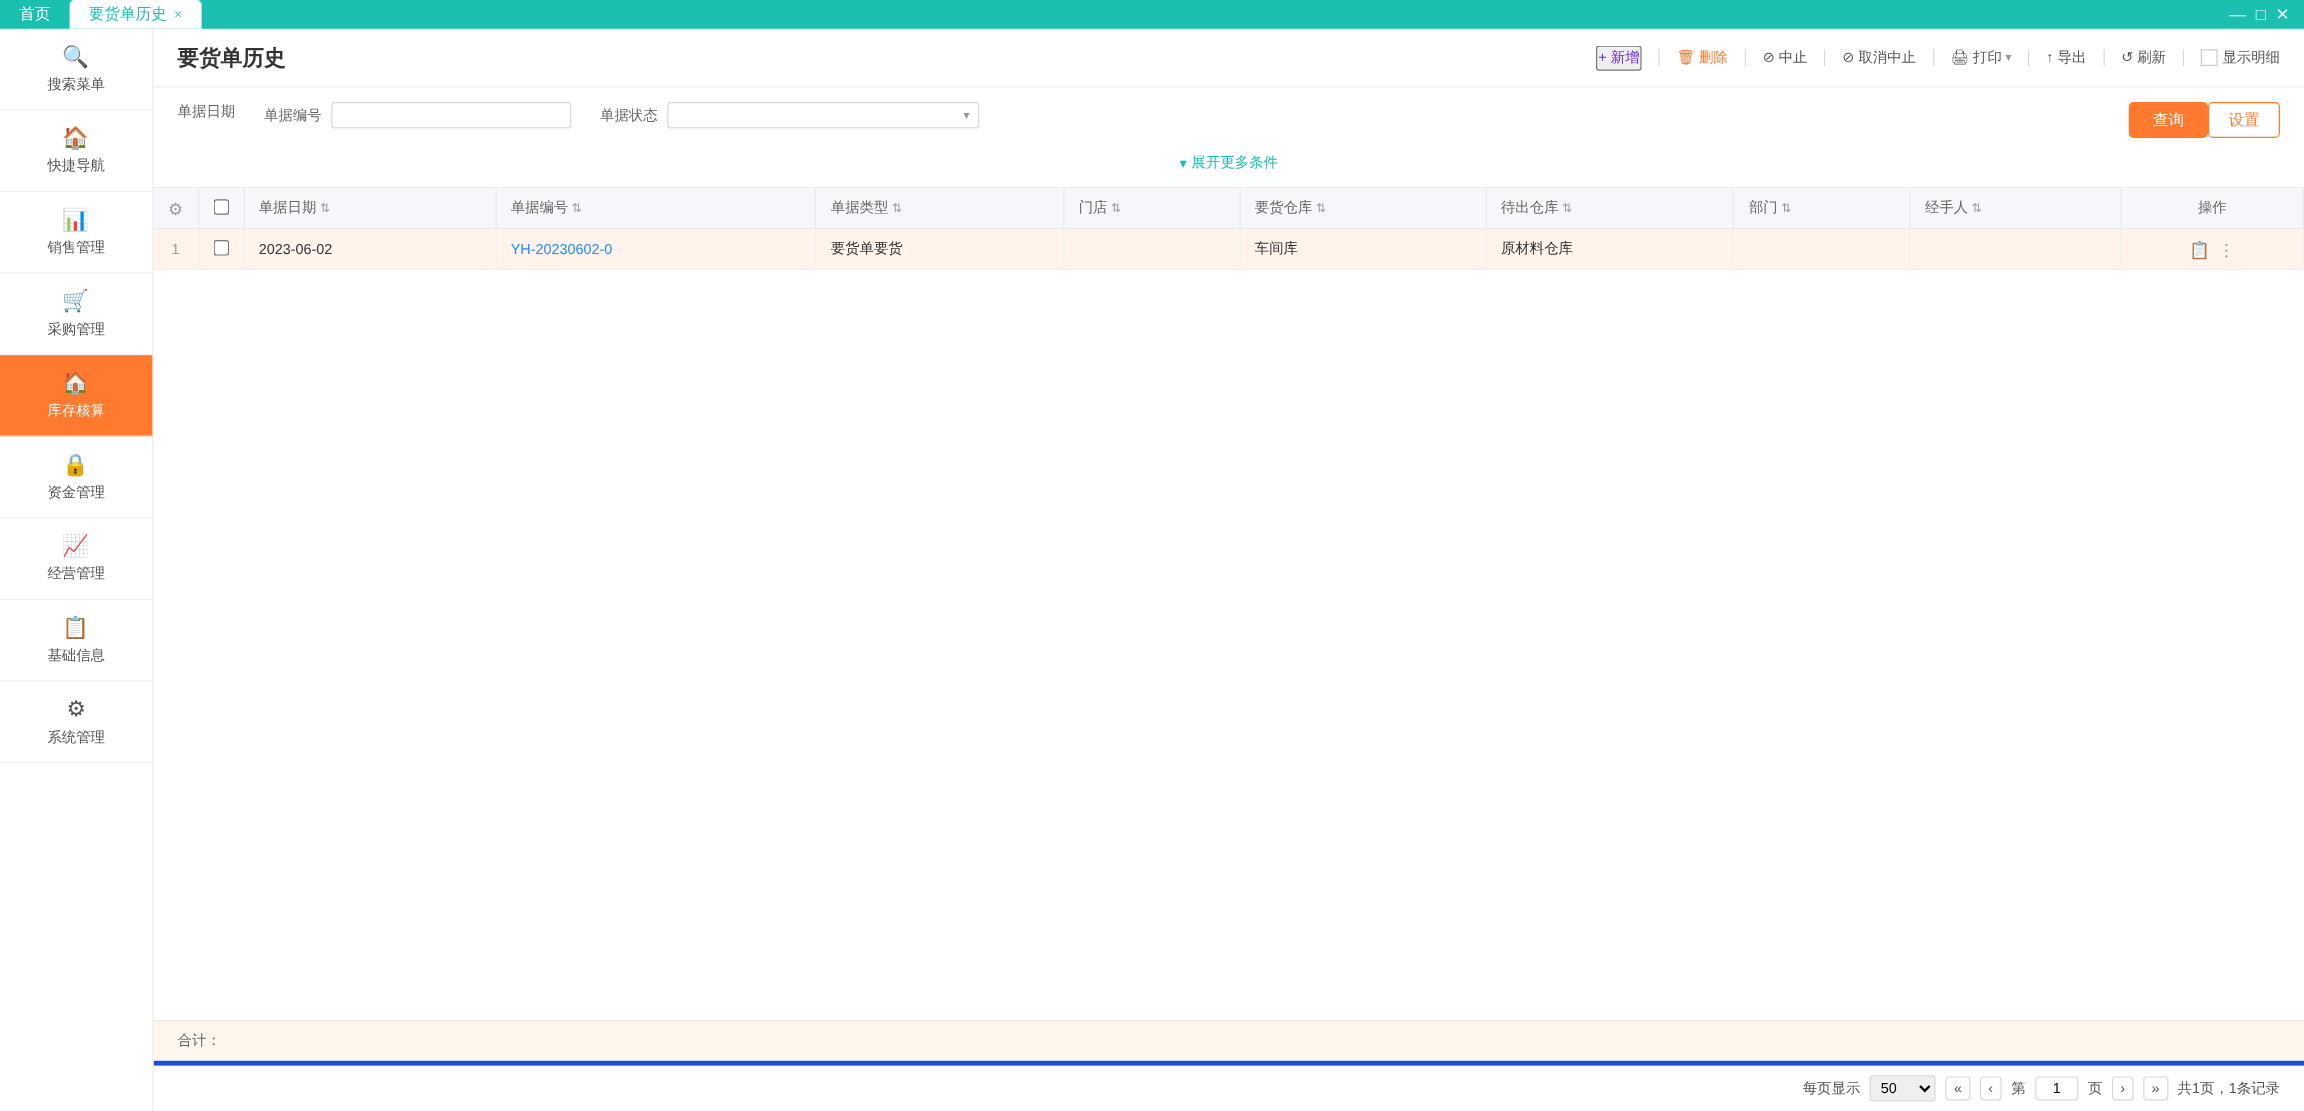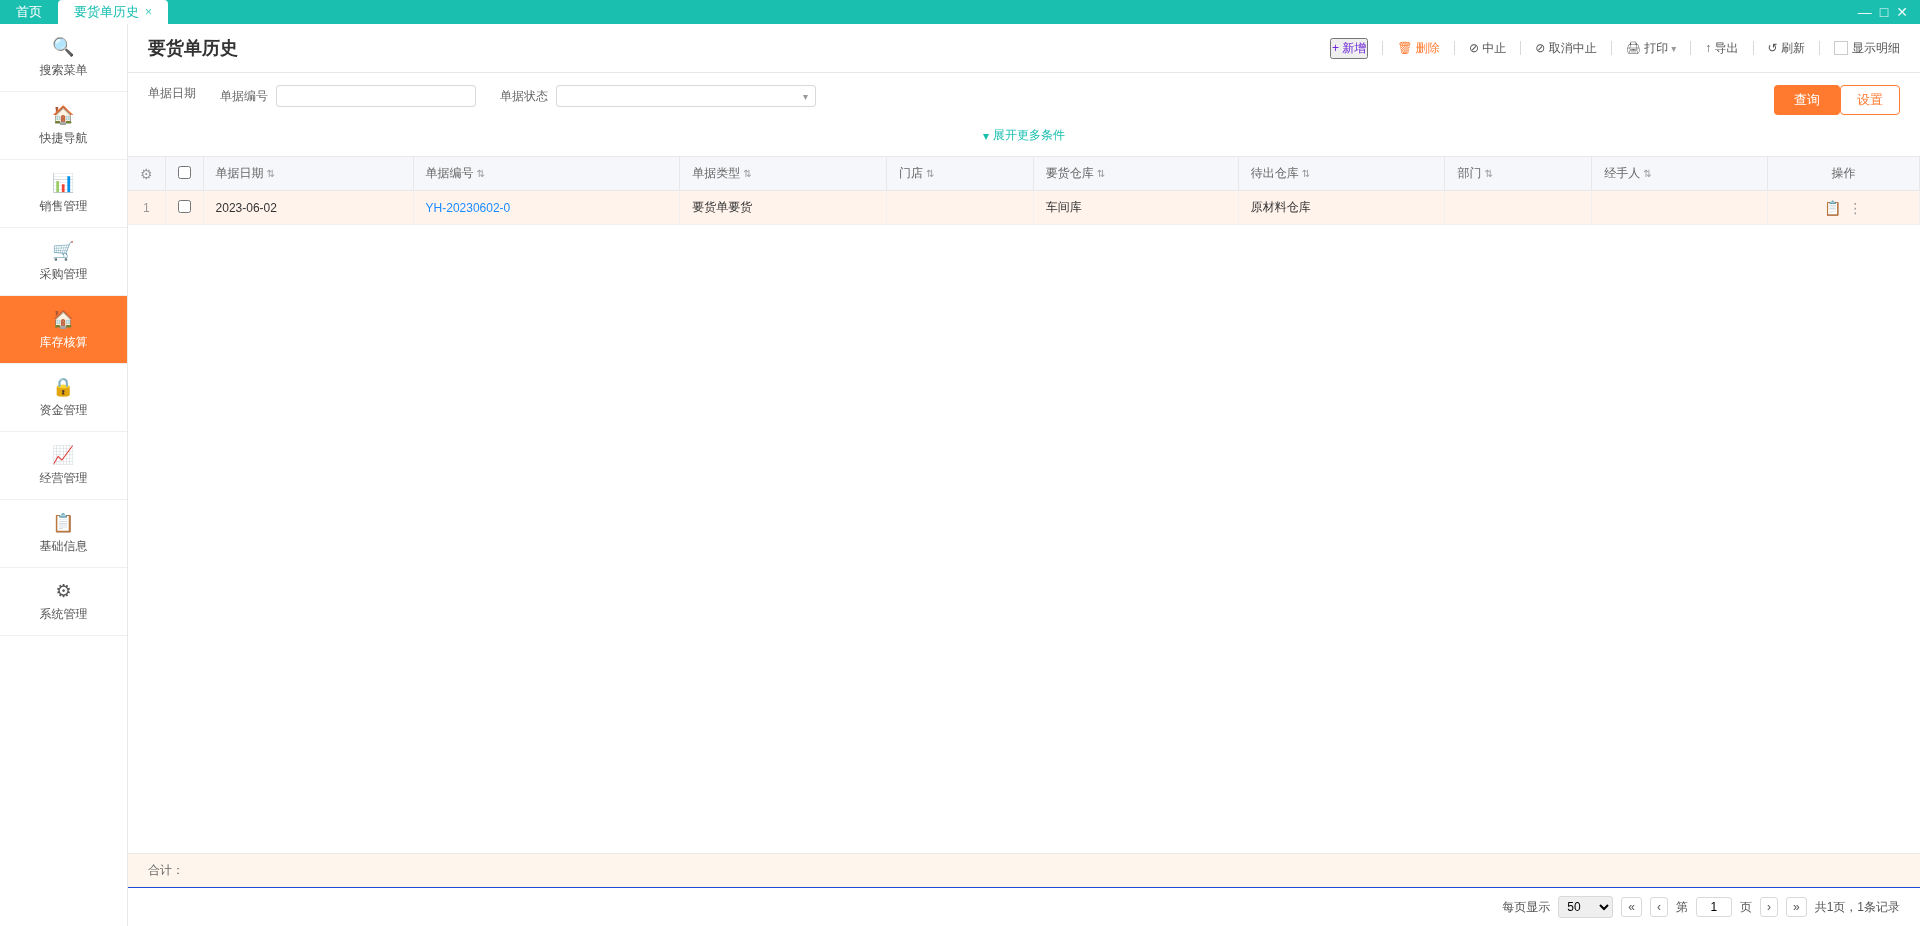--- a/index.html
+++ b/index.html
@@ -309,21 +309,21 @@
       font-size: 12px;
       color: #666;
       display: flex;
       align-items: center;
       flex-shrink: 0;
     }
 
     
     .pagination-bar {
       background: #fff;
-      border-top: 1px solid #1d4ed8;
+      border-top: 4px solid #1d4ed8;
       padding: 8px 20px;
       display: flex;
       align-items: center;
       justify-content: flex-end;
       gap: 8px;
       font-size: 12px;
       color: #555;
       flex-shrink: 0;
     }
     .pagination-select {

